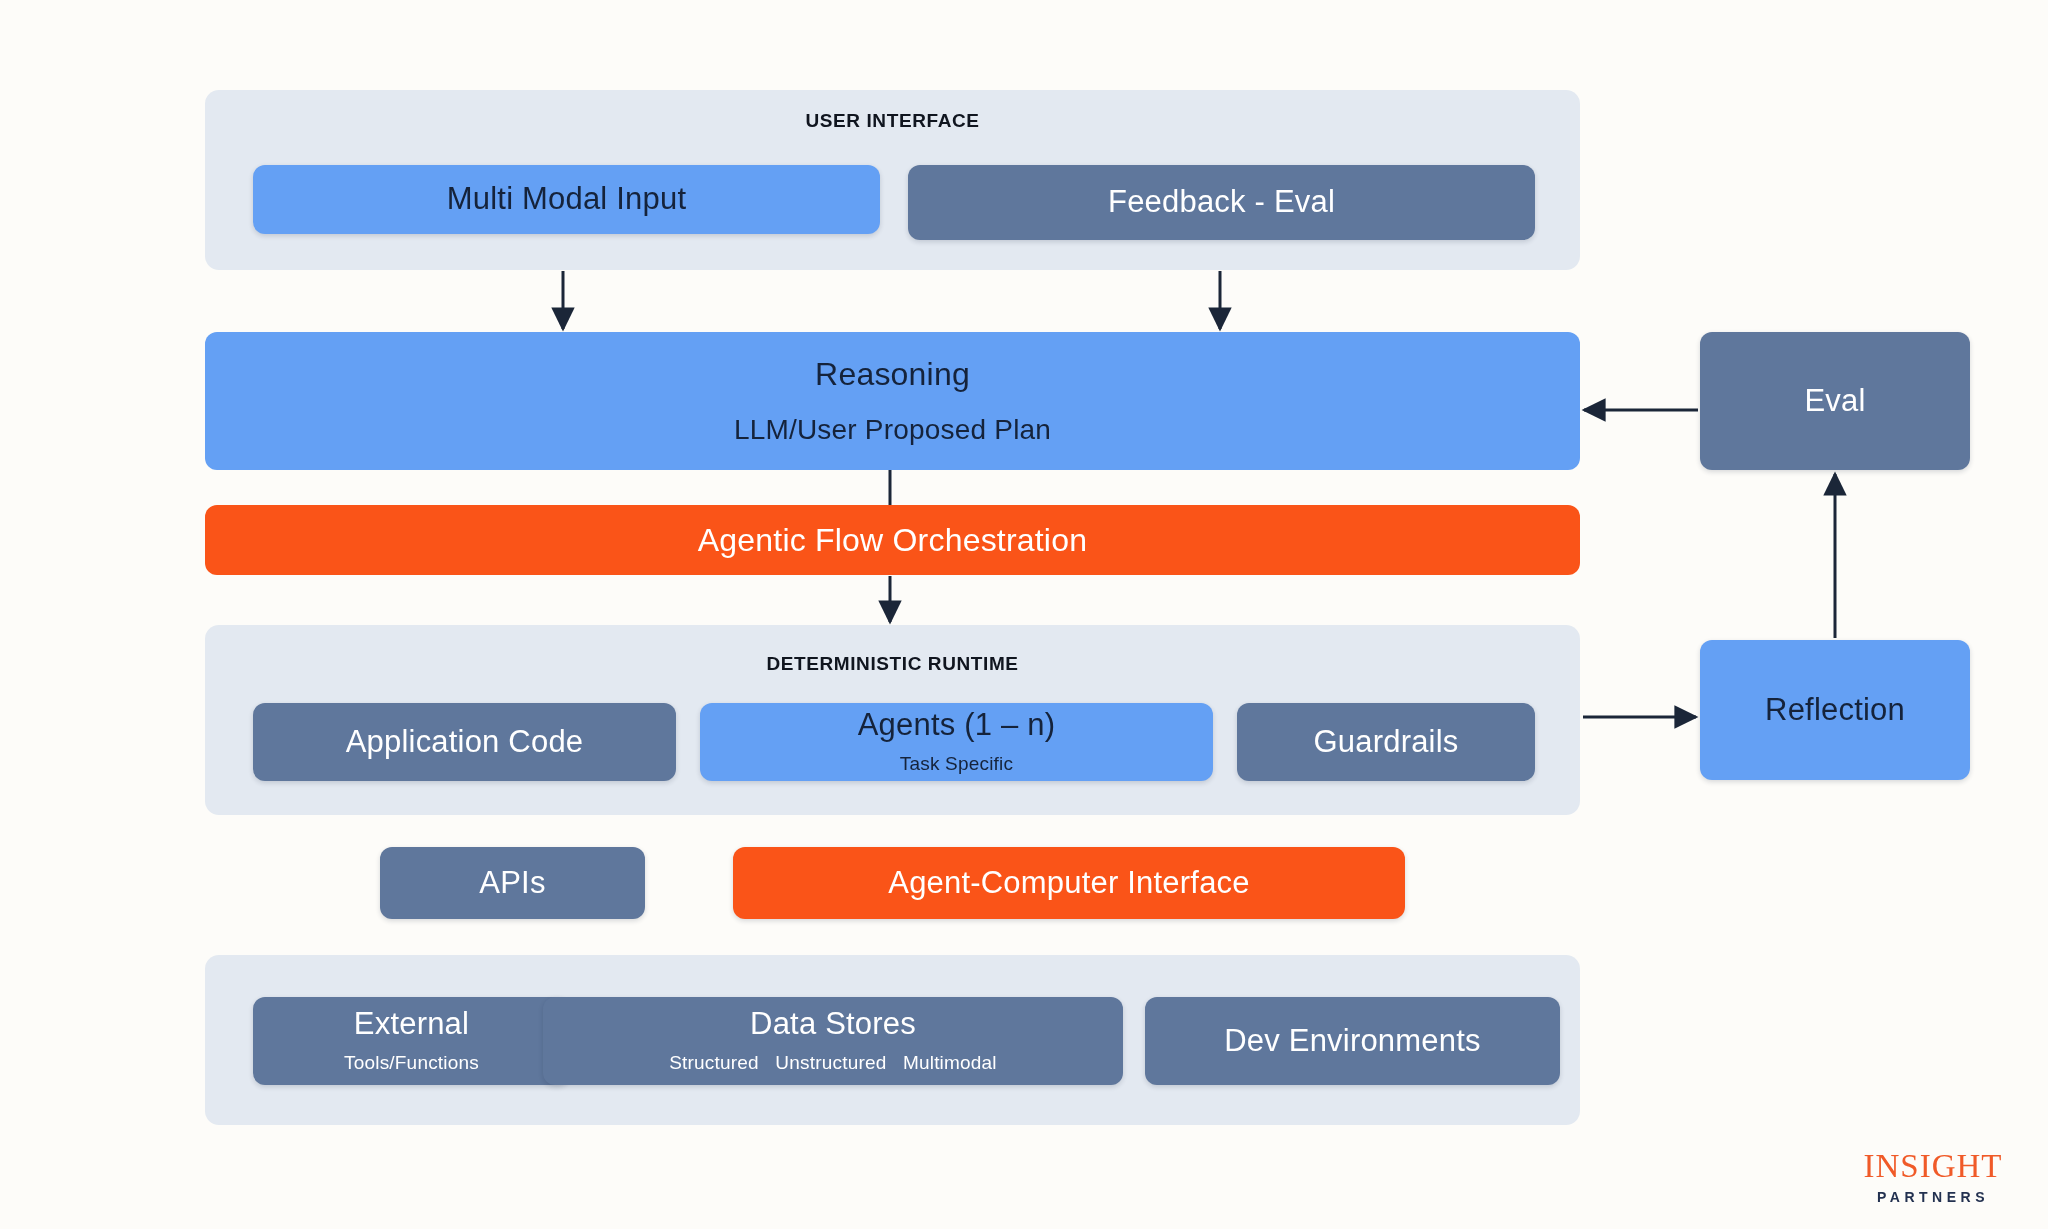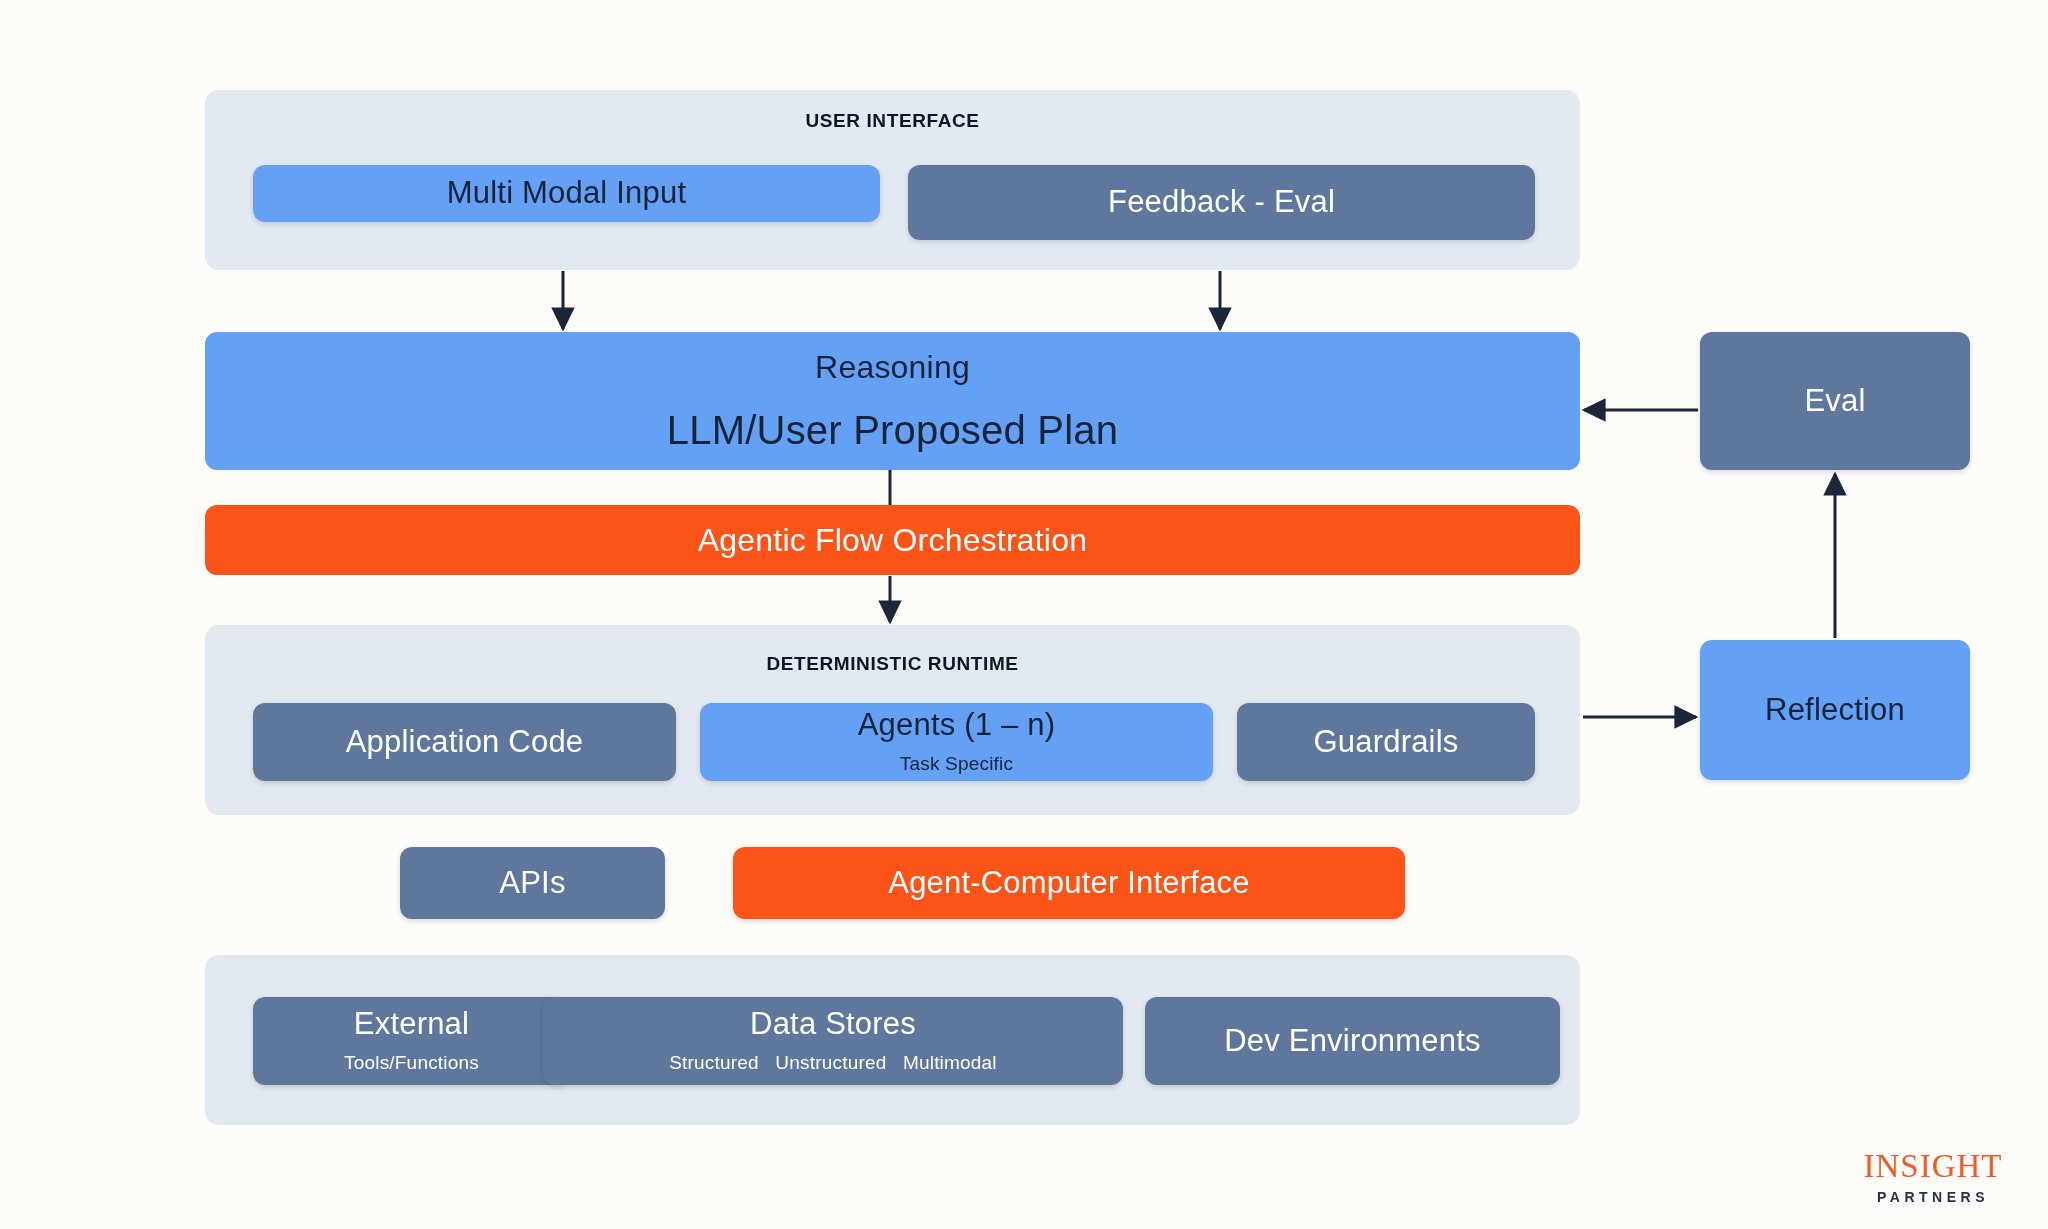--- a/index.html
+++ b/index.html
@@ -62,21 +62,21 @@
     position:absolute;
     border-radius:12px;
     display:flex;
     flex-direction:column;
     align-items:center;
     justify-content:center;
     text-align:center;
     box-sizing:border-box;
   }
   .bar .lbl{font-size:32px;line-height:1.15;letter-spacing:.2px;}
-  .bar .lbl2{font-size:40px;line-height:1.15;margin-top:22px;letter-spacing:.2px;}
+  .bar .lbl2{font-size:28px;line-height:1.15;margin-top:22px;letter-spacing:.2px;}
 
   
   svg.arrows{position:absolute;inset:0;width:2048px;height:1229px;pointer-events:none;}
 
   
   .logo{position:absolute;text-align:center;}
   .logo .mark{
     font-family:Liberation Serif, serif;
     font-size:33px;
     letter-spacing:1px;
@@ -95,21 +95,21 @@
 </style>
 </head>
 <body>
 
 <div class="stage">
 
   <div class="panel" style="left:205px;top:90px;width:1375px;height:180px;">
   </div>
   <div class="panel-title" style="left:205px;top:110px;width:1375px;">USER INTERFACE</div>
 
-  <div class="box blue" style="left:253px;top:165px;width:627px;height:57px;justify-content:center;">
+  <div class="box blue" style="left:253px;top:165px;width:627px;height:69px;justify-content:center;">
     <span class="lbl">Multi Modal Input</span>
   </div>
 
   <div class="box slate" style="left:908px;top:165px;width:627px;height:75px;">
     <span class="lbl">Feedback - Eval</span>
   </div>
 
   <div class="bar blue" style="left:205px;top:332px;width:1375px;height:138px;">
     <span class="lbl">Reasoning</span>
     <span class="lbl2">LLM/User Proposed Plan</span>
@@ -129,21 +129,21 @@
 
   <div class="box blue" style="left:700px;top:703px;width:513px;height:78px;">
     <span class="lbl">Agents (1 – n)</span>
     <span class="sub">Task Specific</span>
   </div>
 
   <div class="box slate" style="left:1237px;top:703px;width:298px;height:78px;">
     <span class="lbl">Guardrails</span>
   </div>
 
-  <div class="box slate" style="left:400px;top:847px;width:265px;height:72px;">
+  <div class="box slate" style="left:380px;top:847px;width:265px;height:72px;">
     <span class="lbl">APIs</span>
   </div>
 
   <div class="box orange" style="left:733px;top:847px;width:672px;height:72px;">
     <span class="lbl">Agent-Computer Interface</span>
   </div>
 
   <div class="panel" style="left:205px;top:955px;width:1375px;height:170px;">
   </div>
 

